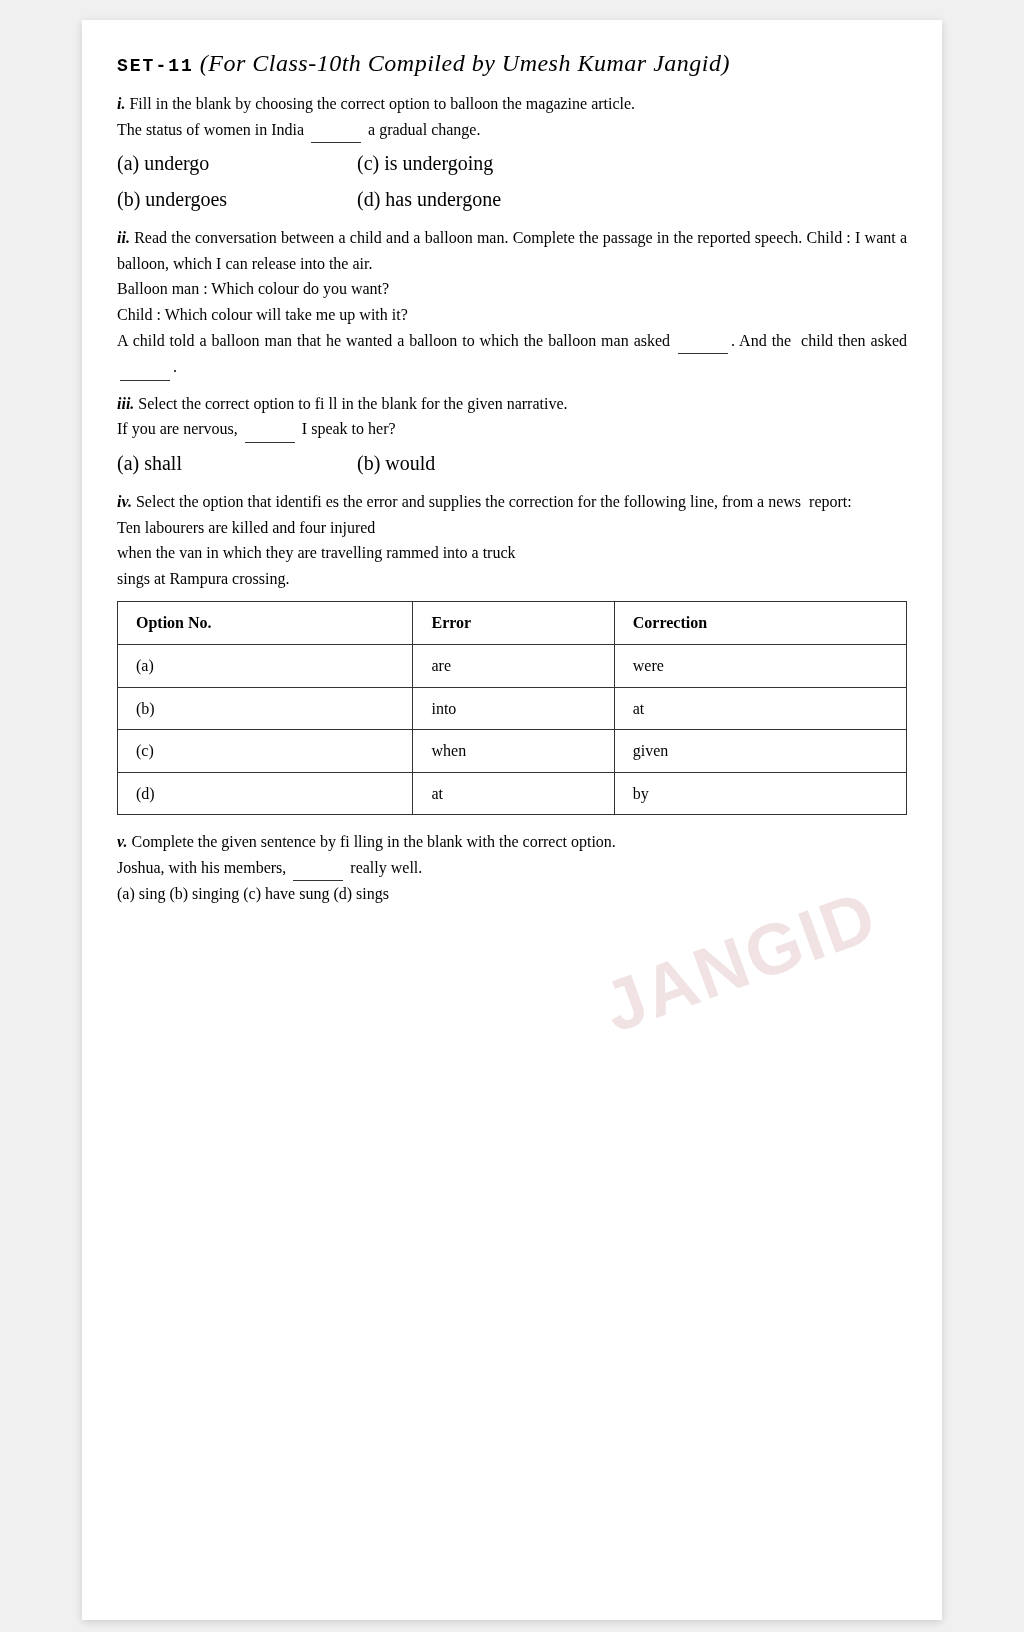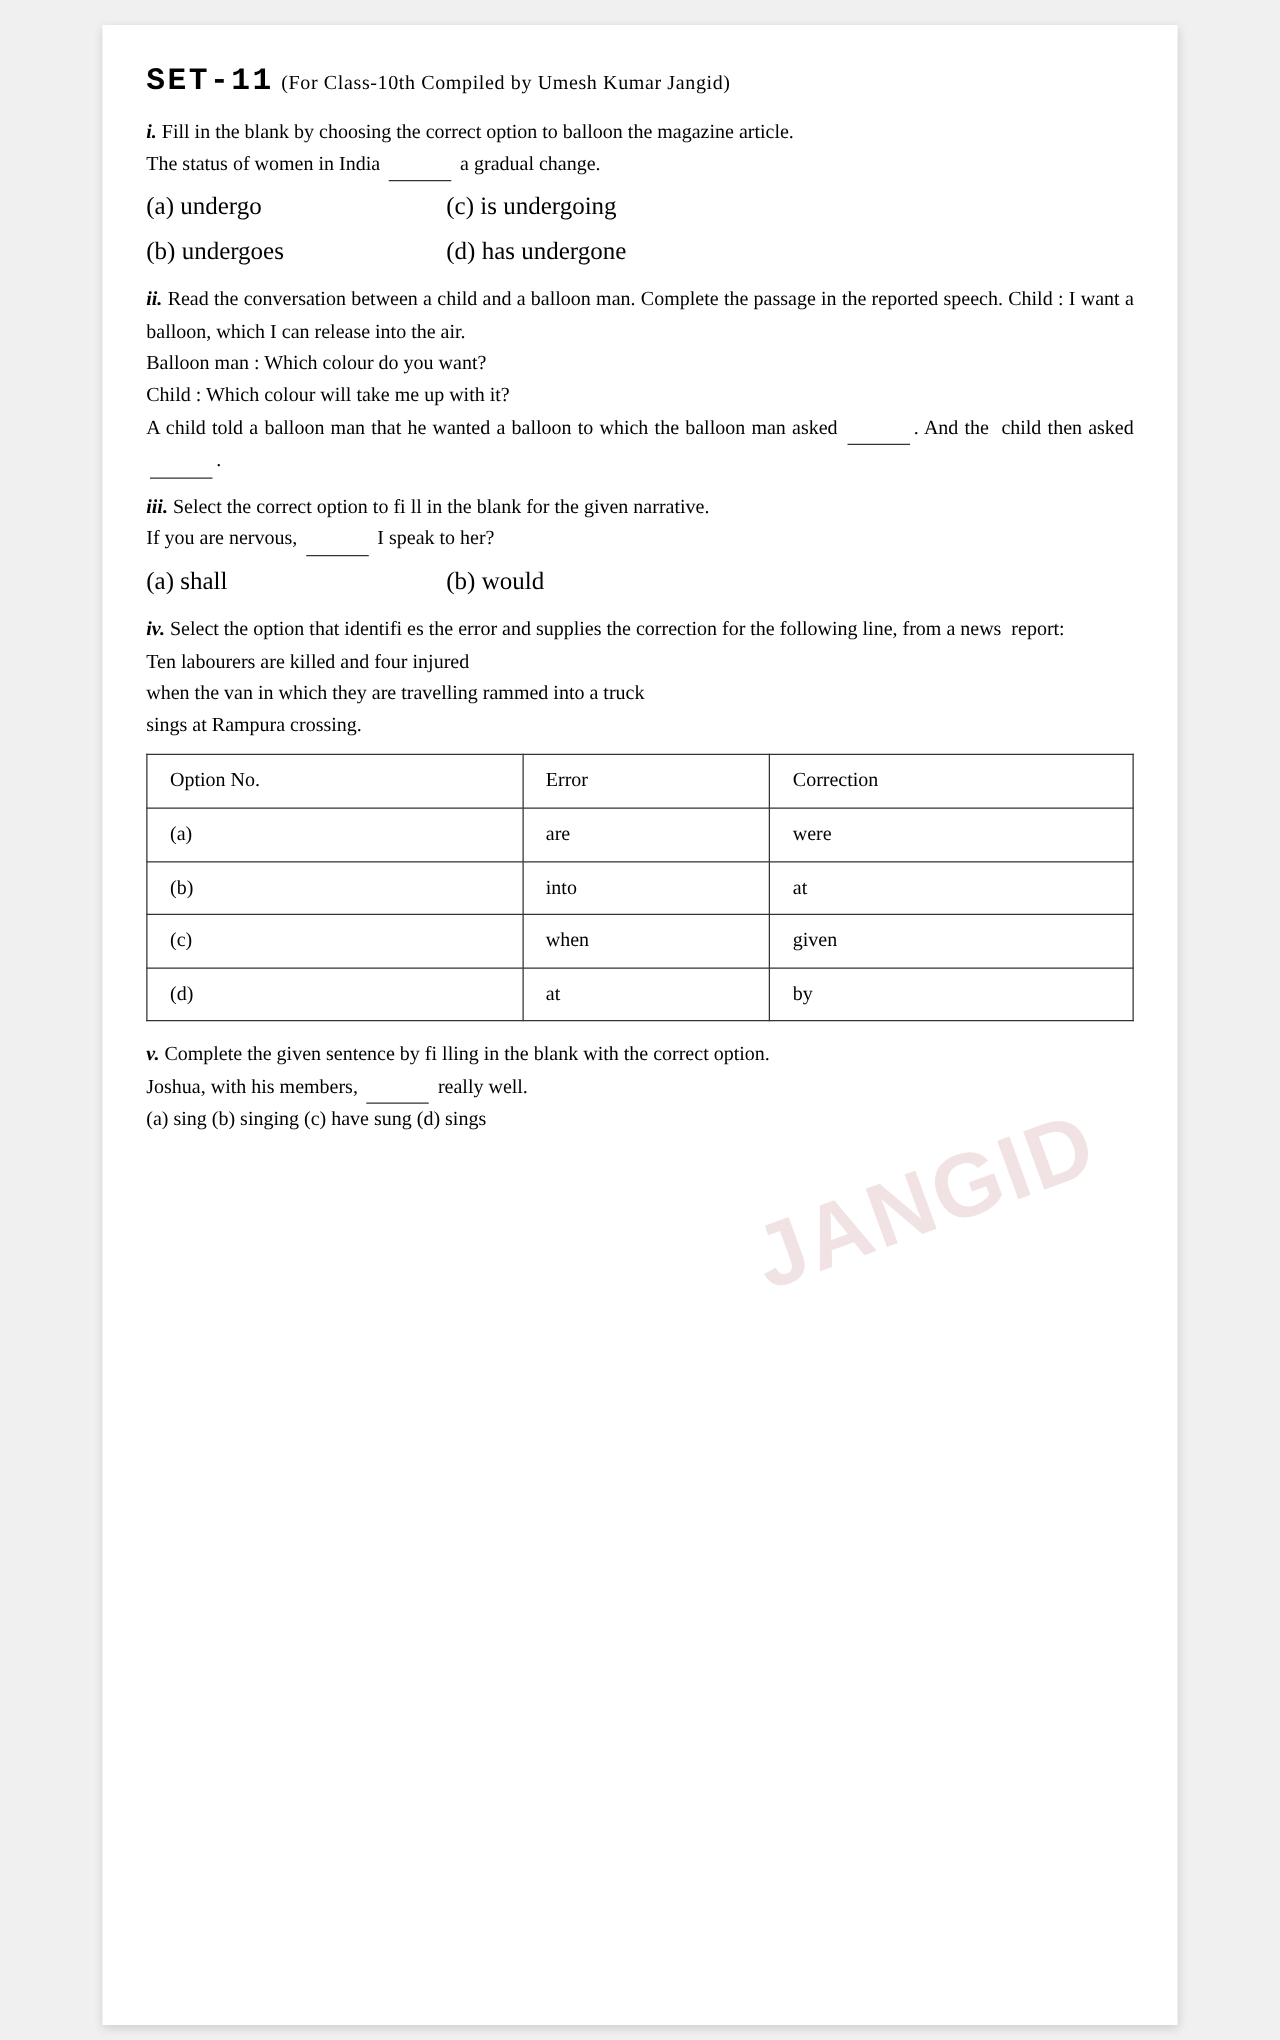--- a/index.html
+++ b/index.html
@@ -30,28 +30,29 @@
       font-family: 'Times New Roman', Times, serif;
       font-size: 22px;
       font-weight: bold;
       margin-bottom: 14px;
       letter-spacing: 0.5px;
     }
 
     .set-label {
       font-family: 'Courier New', monospace;
       font-weight: 900;
-      font-size: 25px;
+      font-size: 18px;
       letter-spacing: 2px;
       margin-top: 14px;
     }
 
     .subtitle {
+      font-style: italic;
       font-weight: normal;
-      font-size: 16px;
+      font-size: 24px;
       font-family: 'Times New Roman', Times, serif;
     }
 
     .question-block {
       margin-bottom: 10px;
       font-size: 16px;
       line-height: 1.6;
       text-align: justify;
     }
 
@@ -85,21 +86,21 @@
     }
 
     .table-container th, .table-container td {
       border: 1.5px solid #333;
       padding: 8px 18px;
       font-size: 16px;
       text-align: left;
     }
 
     .table-container th {
-      font-weight: normal;
+      font-weight: bold;
       background: #fff;
     }
 
     .watermark {
       position: absolute;
       right: 60px;
       top: 900px;
       font-size: 72px;
       font-weight: bold;
       color: rgba(180, 100, 100, 0.18);

